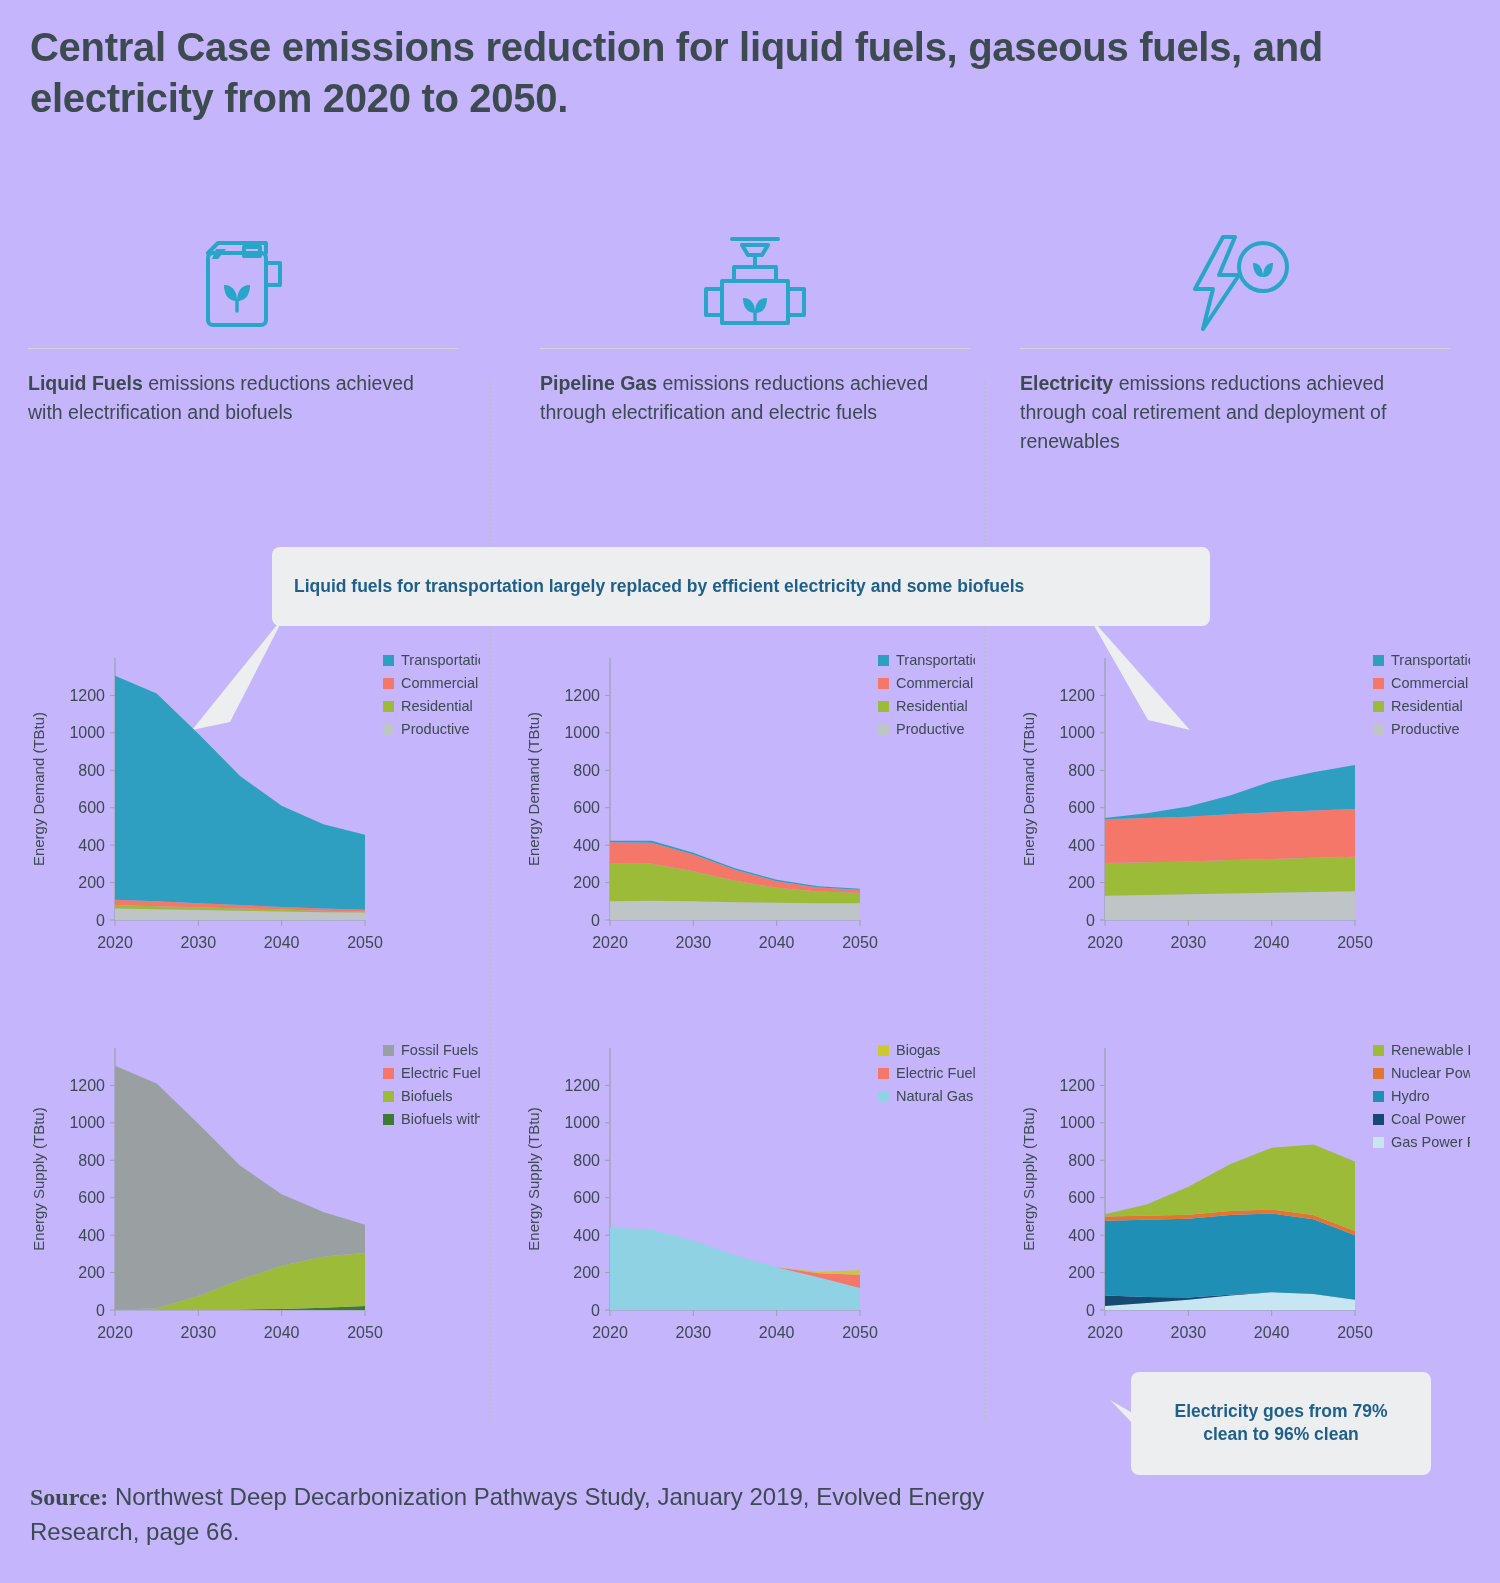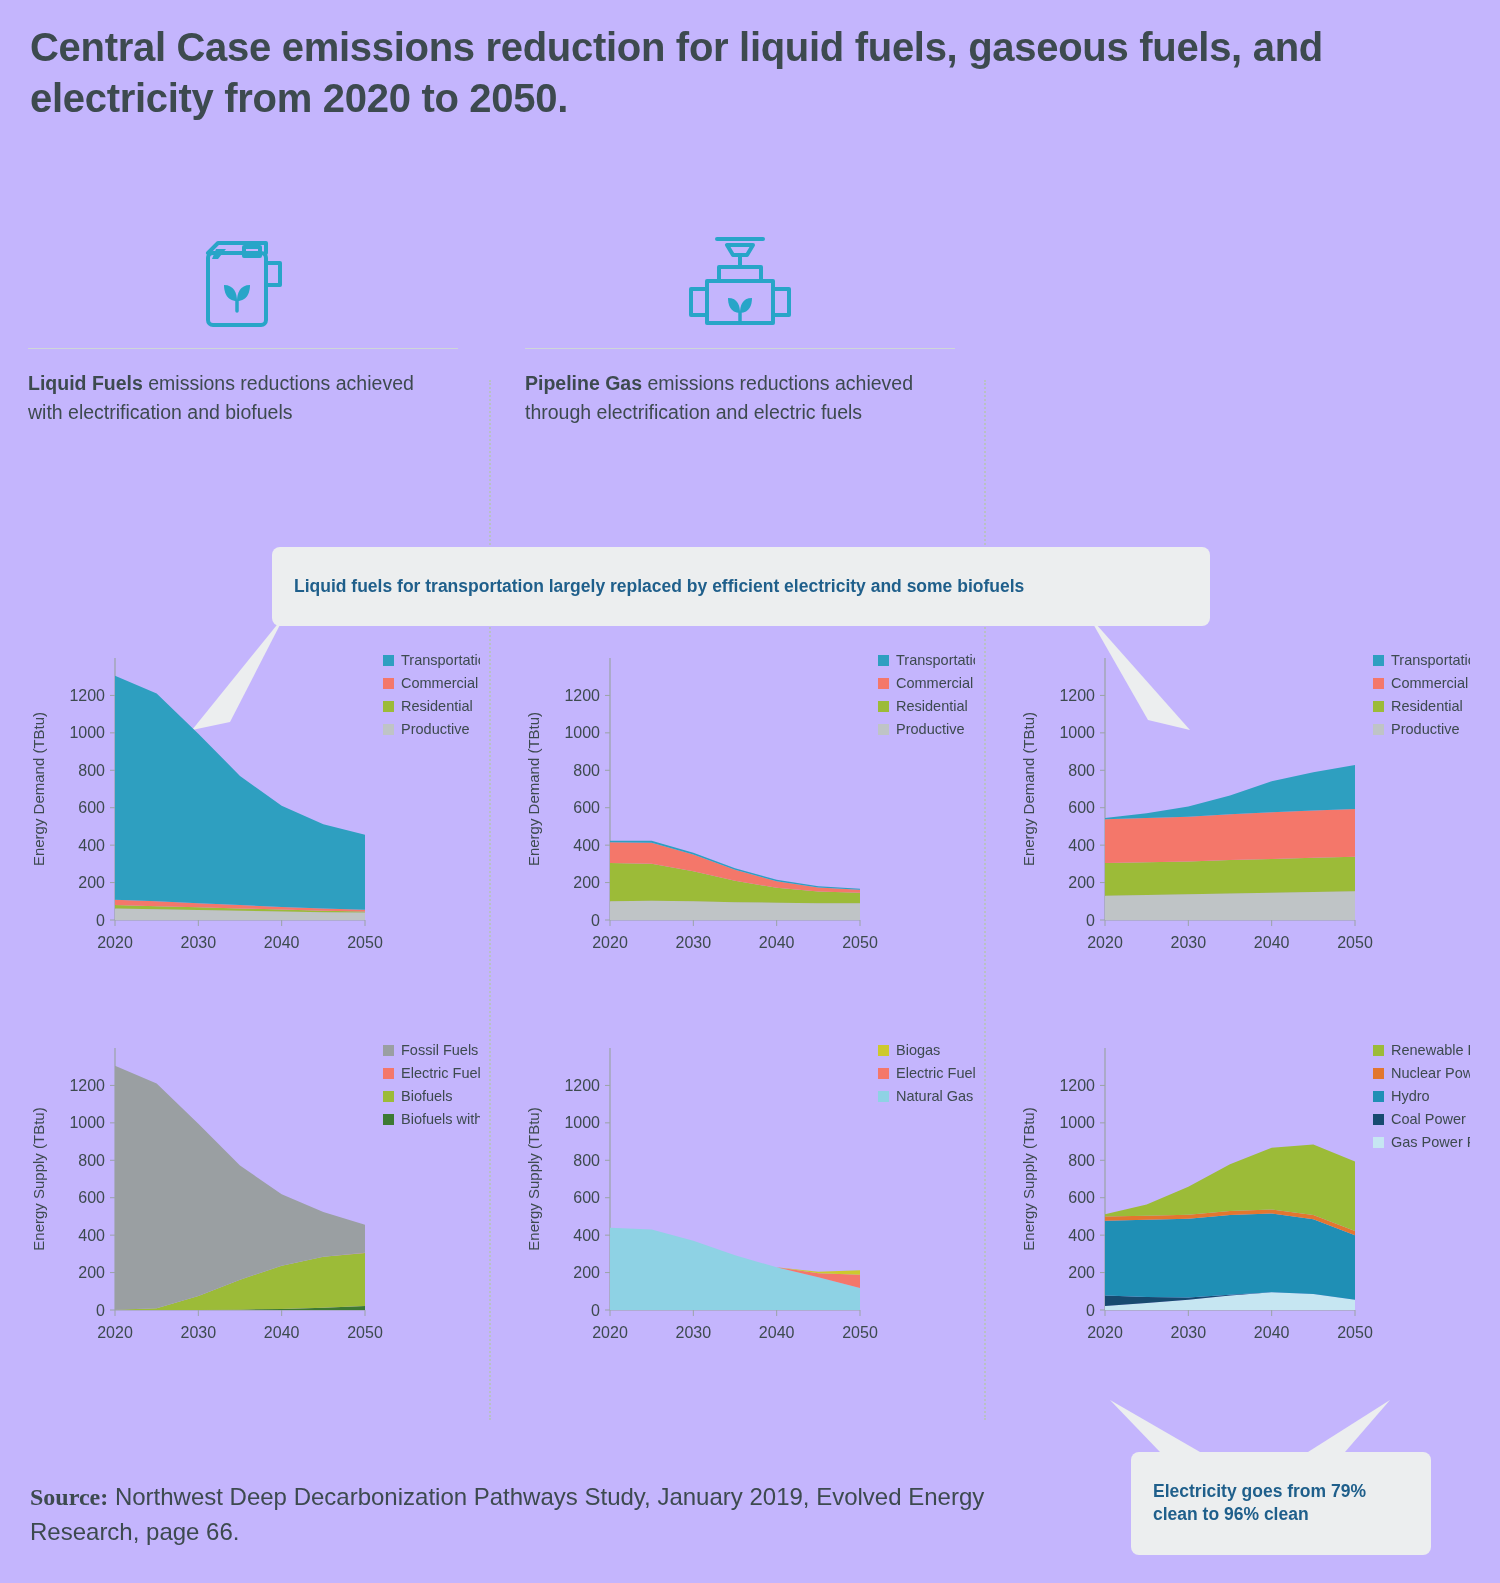--- a/index.html
+++ b/index.html
@@ -25,21 +25,21 @@
     line-height: 1.28;
     letter-spacing: -0.3px;
   }
   
   .colhead {
     position: absolute;
     top: 218px;
     width: 430px;
   }
   .colhead.c1 { left: 28px; }
-  .colhead.c2 { left: 525px; }
+  .colhead.c2 { left: 540px; }
   .colhead.c3 { left: 1020px; }
   .icon-wrap {
     height: 130px;
     display: flex;
     align-items: center;
     justify-content: center;
   }
   .rule {
     height: 1px;
     background: #cfd6d8;
@@ -68,21 +68,21 @@
     position: absolute;
     background: #eceeef;
     border-radius: 8px;
     color: #1f5f8b;
     font-weight: bold;
     font-size: 17.5px;
     padding: 28px 22px;
     line-height: 1.33;
   }
   #callout-top { left: 272px; top: 547px; width: 938px; text-align: left; }
-  #callout-bottom { left: 1131px; top: 1452px; width: 300px; text-align: left; }
+  #callout-bottom { left: 1131px; top: 1372px; width: 300px; text-align: center; }
   .pointer { position: absolute; }
   
   .chart {
     position: absolute;
     width: 470px;
     height: 350px;
   }
   .chart svg { display: block; }
   .axis-label {
     font-size: 15px;
@@ -155,20 +155,36 @@
         </g>
         <line x1="65" y1="90" x2="65" y2="98" stroke="#28a5c8" stroke-width="3.5" stroke-linecap="round"></line>
       </svg>
     </div>
     <div class="rule"></div>
     <div class="coltext">
       <b>Pipeline Gas</b><span> emissions reductions achieved through electrification and electric fuels</span>
     </div>
   </div>
 
+  <div class="colhead c3">
+    <div class="icon-wrap">
+      <svg width="140" height="120" viewBox="0 0 140 120">
+        <path d="M58 14 L30 66 L48 66 L38 106 L74 52 L54 52 L70 14 Z" fill="none" stroke="#28a5c8" stroke-width="4" stroke-linejoin="round"></path>
+        <circle cx="98" cy="44" r="24" fill="none" stroke="#28a5c8" stroke-width="4"></circle>
+        <g fill="#28a5c8">
+          <path d="M98 54 C90 54 88 46 88 40 C96 40 98 48 98 54 Z"></path>
+          <path d="M98 54 C106 54 108 46 108 40 C100 40 98 48 98 54 Z"></path>
+        </g>
+      </svg>
+    </div>
+    <div class="rule"></div>
+    <div class="coltext">
+      <b>Electricity</b><span> emissions reductions achieved through coal retirement and deployment of renewables</span>
+    </div>
+  </div>
 
   <div class="vsep s1"></div>
   <div class="vsep s2"></div>
 
   <svg class="pointer" style="left:170px; top:600px;" width="1060" height="145" viewBox="0 0 1060 145">
     <path d="M115 15 L22 130 L60 122 Z" fill="#eceeef"></path>
     <path d="M918 15 L1020 130 L978 120 Z" fill="#eceeef"></path>
   </svg>
   <svg class="pointer" style="left:1090px; top:1390px;" width="360" height="75" viewBox="0 0 360 75">
     <path d="M20 10 L70 62 L110 62 Z" fill="#eceeef"></path>

